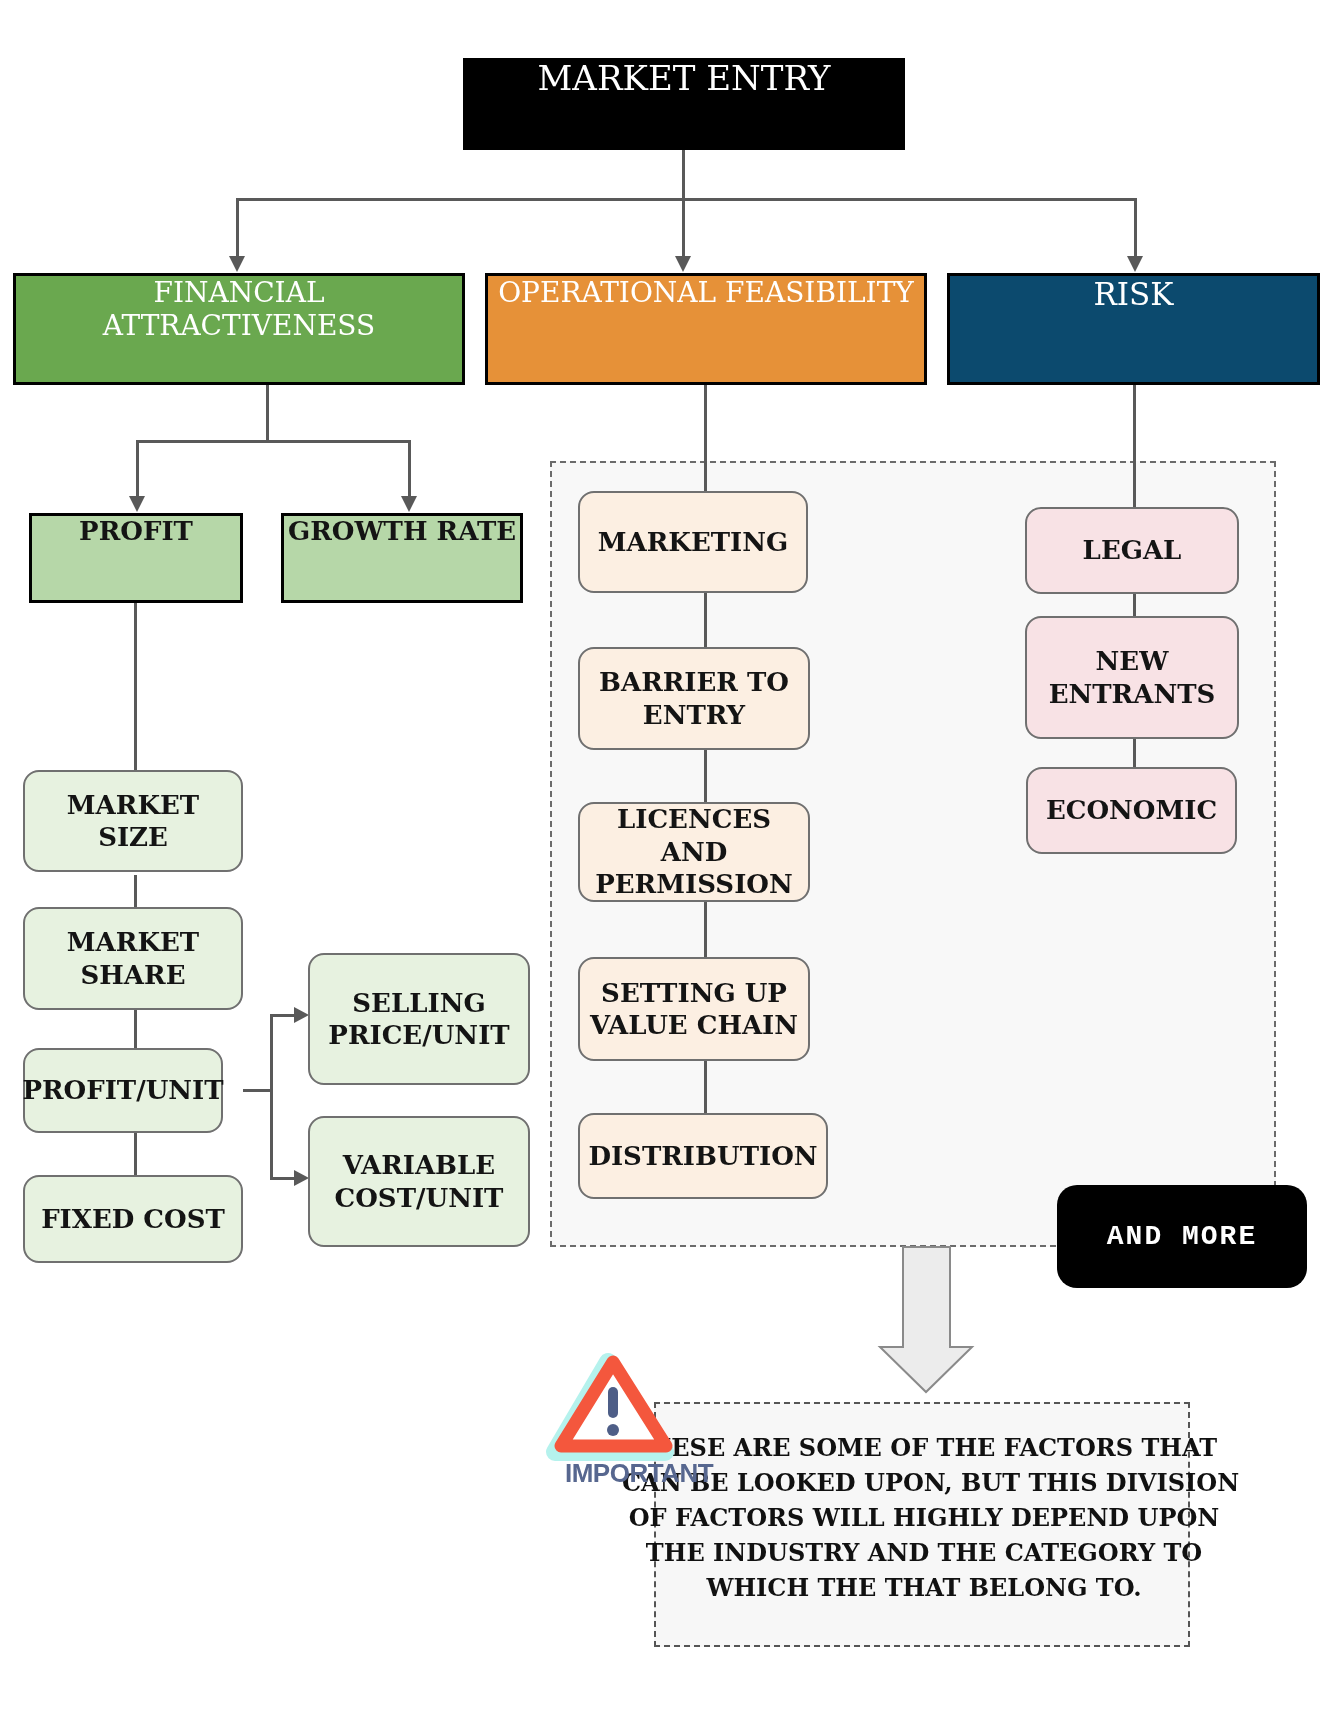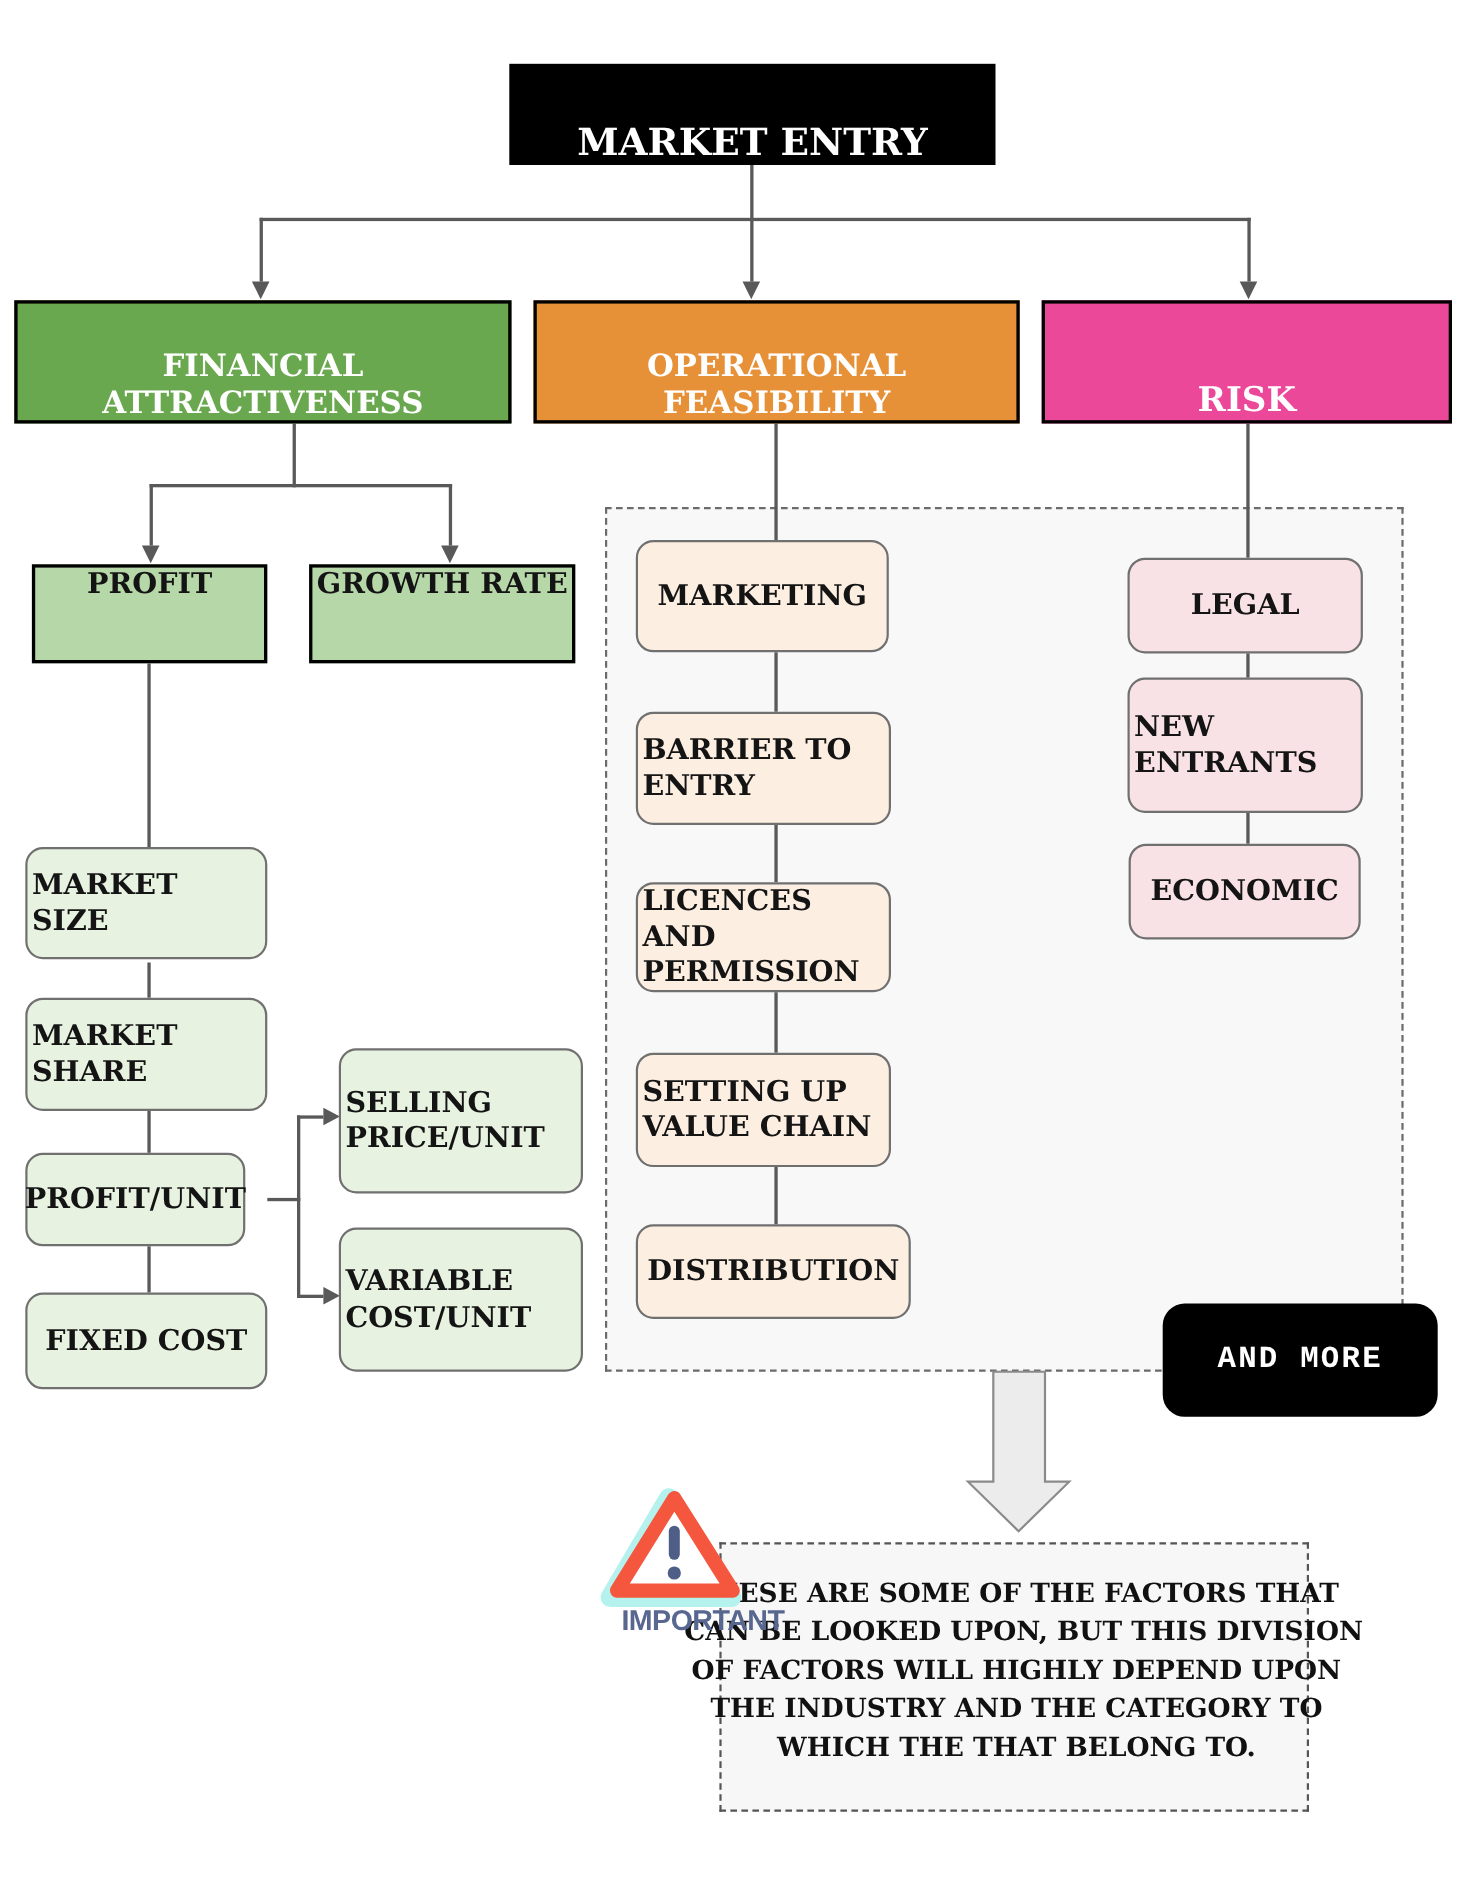--- a/index.html
+++ b/index.html
@@ -1,33 +1,33 @@
 <!DOCTYPE html>
 <html><head>
 <meta charset="utf-8">
 <style>
   html,body{margin:0;padding:0;background:#ffffff;}
   #canvas{position:relative;width:1344px;height:1728px;background:#ffffff;
           font-family:"DejaVu Serif", serif;overflow:hidden;}
 
-  .hdr{position:absolute;border:3px solid #000;color:#fff;font-weight:bold;
-       display:flex;align-items:flex-end;justify-content:center;text-align:center;
+  .hdr{position:absolute;border:3px solid #000;color:#fff;font-weight:normal;
+       display:flex;align-items:flex-start;justify-content:center;text-align:center;
        z-index:3;box-sizing:border-box;letter-spacing:0;}
   .hdr.black{background:#000;border:none;font-size:34px;}
   .hdr.green{background:#6aa84f;font-size:28px;}
   .hdr.orange{background:#e69138;font-size:28px;}
-  .hdr.red{background:#ec4899;font-size:31px;}
+  .hdr.red{background:#0c4a6e;font-size:31px;}
 
   .sq{position:absolute;border:3px solid #000;background:#b6d7a8;color:#141414;
       font-weight:bold;font-size:26px;display:flex;justify-content:center;
       text-align:center;z-index:3;box-sizing:border-box;}
 
   .rnode{position:absolute;border:2px solid #707070;border-radius:16px;color:#141414;
          font-weight:bold;font-size:26px;display:flex;align-items:center;justify-content:center;
-         text-align:left;z-index:3;box-sizing:border-box;line-height:1.25;padding:4px;}
+         text-align:center;z-index:3;box-sizing:border-box;line-height:1.25;padding:4px;}
   .glite{background:#e7f2e0;}
   .peach{background:#fcefe2;}
   .pink{background:#f8e2e5;}
 
   .line{position:absolute;background:#595959;z-index:1;}
   .arr-d{position:absolute;width:0;height:0;border-left:8px solid transparent;
          border-right:8px solid transparent;border-top:16px solid #595959;z-index:2;}
   .arr-r{position:absolute;width:0;height:0;border-top:8px solid transparent;
          border-bottom:8px solid transparent;border-left:15px solid #595959;z-index:2;}
 

